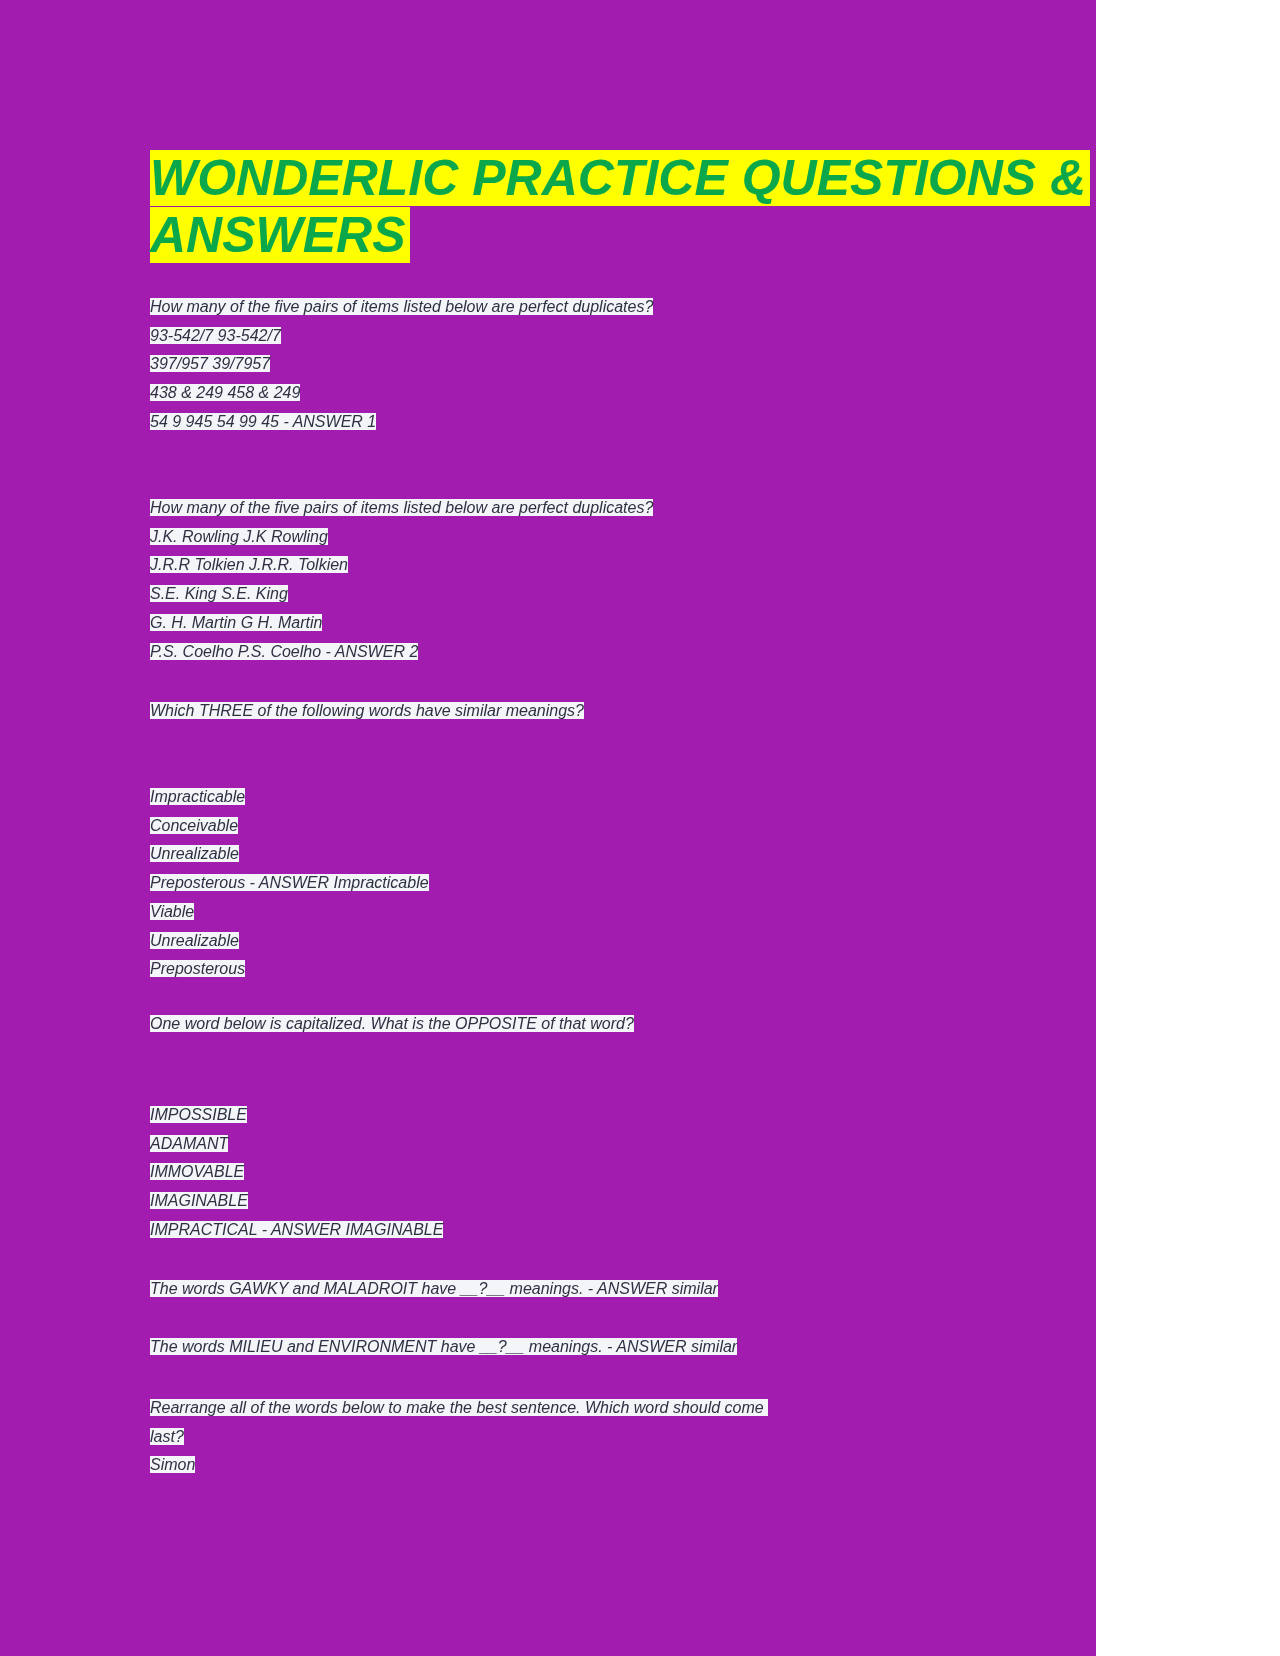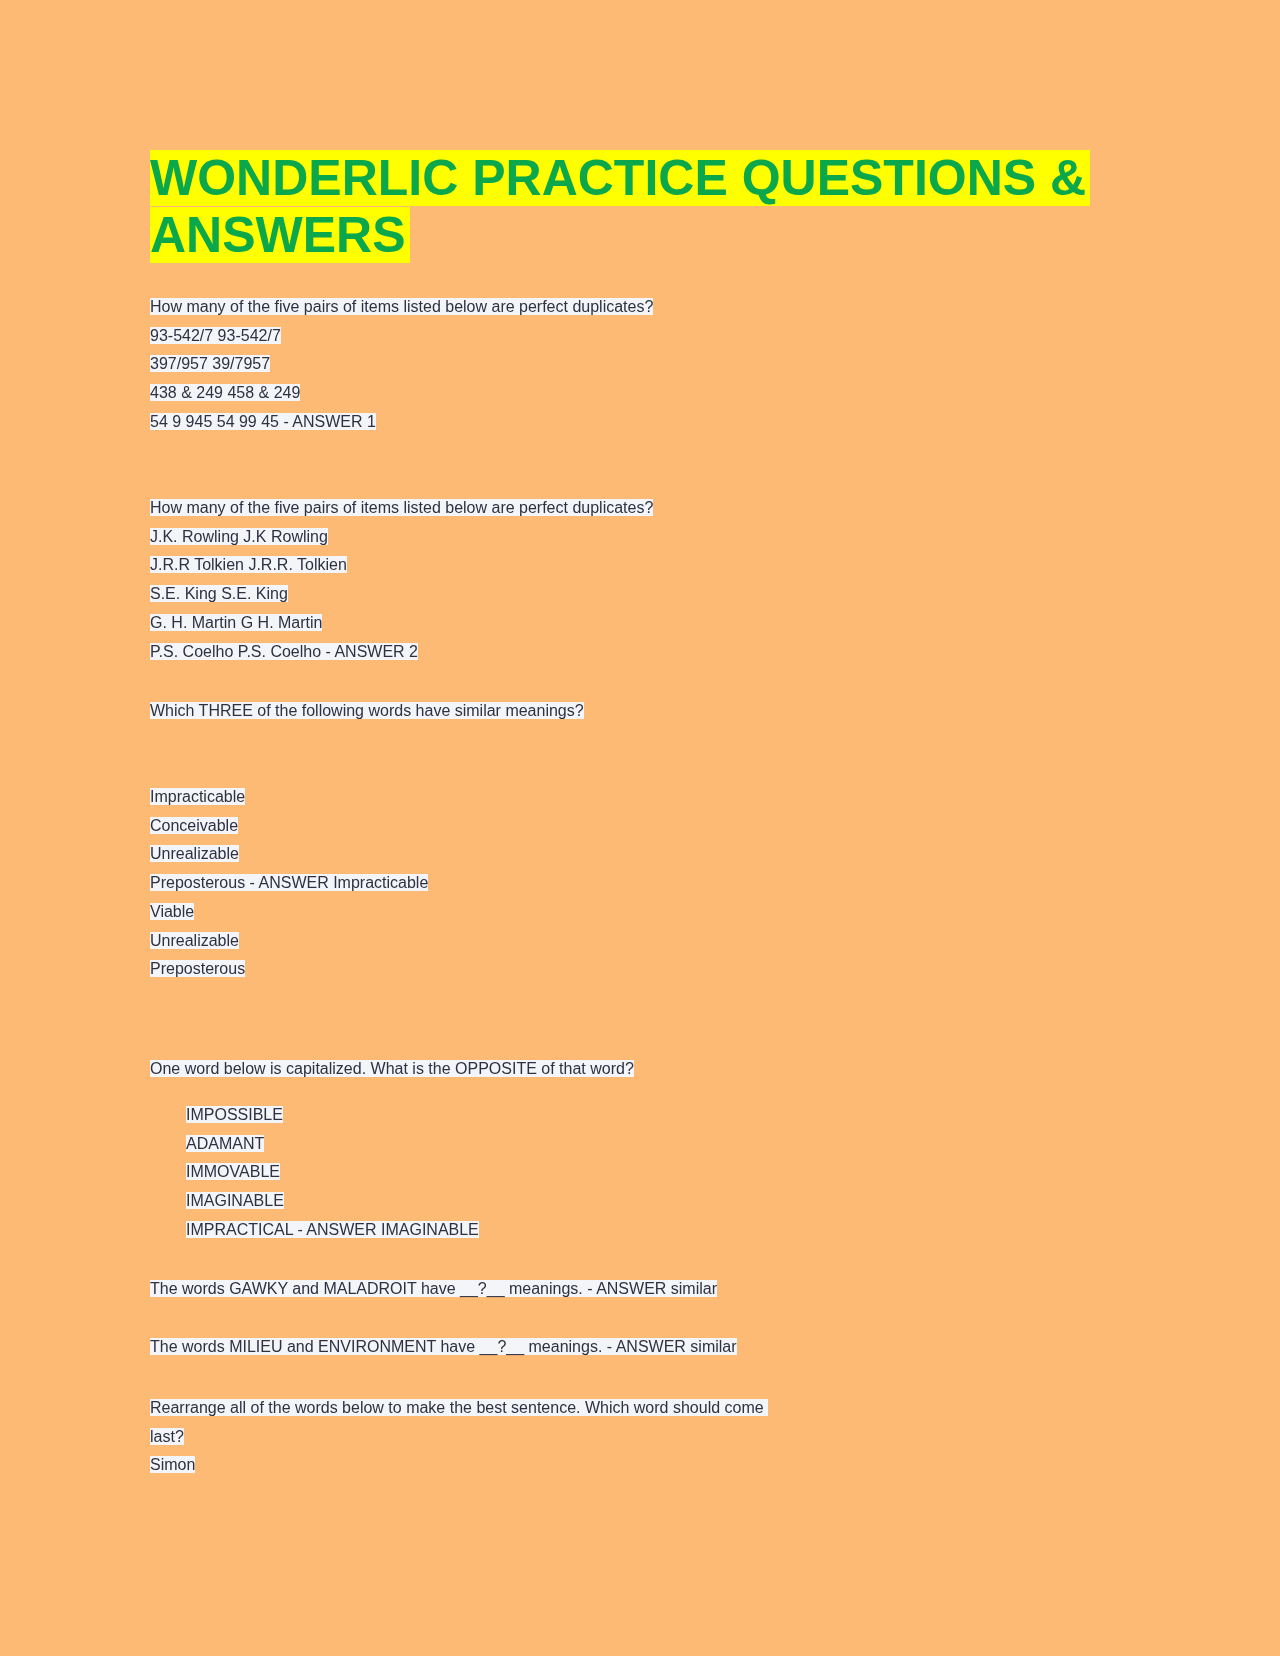--- a/index.html
+++ b/index.html
@@ -10,22 +10,23 @@
     body {
       width: 1280px;
       height: 1656px;
       position: relative;
       overflow: hidden;
       font-family: "Liberation Sans", sans-serif;
     }
     .page {
       position: absolute;
       left: 0; top: 0;
-      width: 1280px; height: 1656px;
-      background: #fdba74;
+      width: 1096px; height: 1656px;
+      background: #a21caf;
+      font-style: italic;
     }
     .title {
       position: absolute;
       left: 150px;
       top: 150px;
       width: 960px;
       margin: 0;
       font-family: "Liberation Sans", sans-serif;
       font-weight: bold;
       font-size: 50px;
@@ -85,25 +86,25 @@
   <div class="block" style="top:783px;">
     <div class="line"><span>Impracticable</span></div>
     <div class="line"><span>Conceivable</span></div>
     <div class="line"><span>Unrealizable</span></div>
     <div class="line"><span>Preposterous - ANSWER Impracticable</span></div>
     <div class="line"><span>Viable</span></div>
     <div class="line"><span>Unrealizable</span></div>
     <div class="line"><span>Preposterous</span></div>
   </div>
 
-  <div class="block" style="top:1055px;">
+  <div class="block" style="top:1010px;">
     <div class="line"><span>One word below is capitalized. What is the OPPOSITE of that word?</span></div>
   </div>
 
-  <div class="block" style="top:1101px;margin-left:36px;">
+  <div class="block" style="top:1101px;">
     <div class="line"><span>IMPOSSIBLE</span></div>
     <div class="line"><span>ADAMANT</span></div>
     <div class="line"><span>IMMOVABLE</span></div>
     <div class="line"><span>IMAGINABLE</span></div>
     <div class="line"><span>IMPRACTICAL - ANSWER IMAGINABLE</span></div>
   </div>
 
   <div class="block" style="top:1275px;">
     <div class="line"><span>The words GAWKY and MALADROIT have __?__ meanings. - ANSWER similar</span></div>
   </div>

